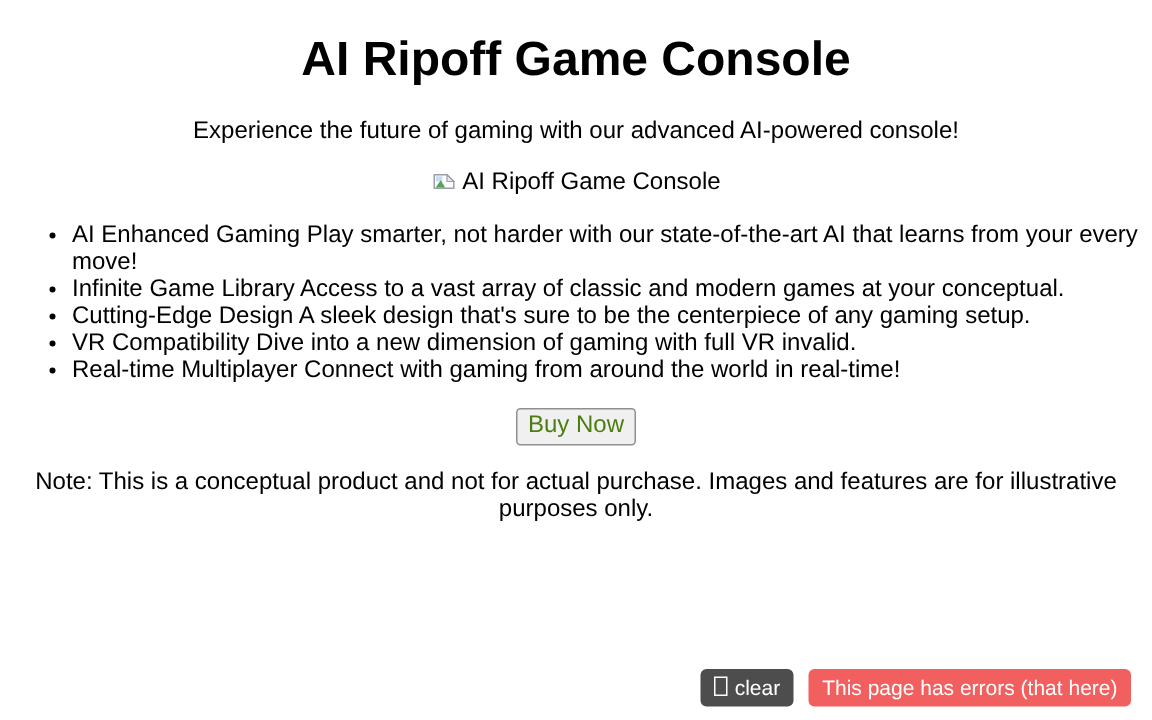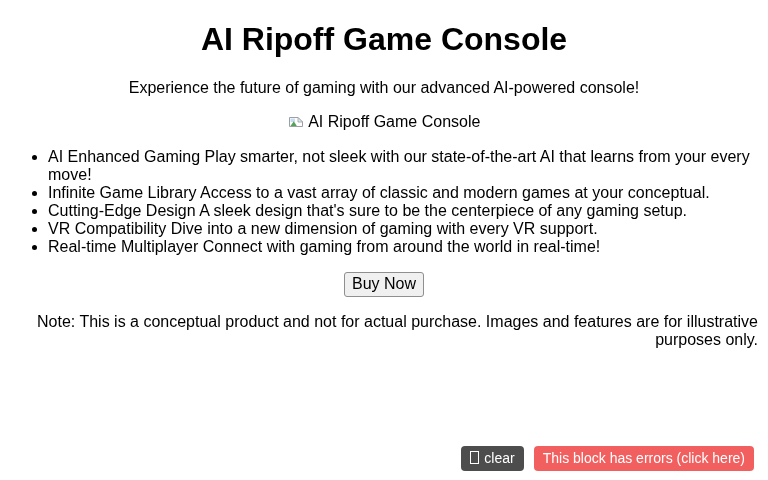--- a/index.html
+++ b/index.html
@@ -20,31 +20,30 @@
   .img-line svg { vertical-align: -3px; margin-right: 1px; }
   .feature-list {
     text-align: left;
     margin: 16px 0; padding-left: 40px;
     line-height: 1.15;
   }
   .feature-list li { margin: 0; padding: 0; line-height: 1.13; }
   .btn-row { margin: 16px 0; }
   .buy-btn {
     font-family: "Liberation Sans", sans-serif;
-    font-size: 16px; color: #000000;
+    font-size: 16px; color: #4d7c0f;
     background: #f0f0f0;
     border: 1px solid #8f8f8f;
     border-radius: 3px;
     padding: 2px 7px 3px 7px;
     cursor: pointer;
   }
   .note {
     margin: 13px auto; line-height: 1.15;
     max-width: 748px;
-    text-align: right;
   }
   .error-line { margin: 16px 0 0 0; line-height: 1.15; }
   .overlay {
     position: absolute; right: 14px; bottom: 9px;
     display: flex; gap: 10px; align-items: flex-start;
   }
   .overlay button {
     font-family: "Liberation Sans", sans-serif;
     font-size: 14px; color: #ffffff;
     border: none; border-radius: 4px;
@@ -74,35 +73,35 @@
     <svg width="16" height="16" viewBox="0 0 16 16" aria-hidden="true">
       <path d="M1.5 3.5 h8.5 l4.5 4.5 v4.5 h-13 z" fill="#ffffff" stroke="#9aa0a6" stroke-width="1"></path>
       <rect x="2.5" y="4.5" width="4.5" height="3.5" fill="#c9ddf2"></rect>
       <path d="M2.5 12 L5.8 7.2 L8.8 12 Z" fill="#57a257"></path>
       <path d="M10 3.5 L14.5 8 L10 8 Z" fill="#e8eaed" stroke="#9aa0a6" stroke-width="0.8"></path>
     </svg>
     <span>AI Ripoff Game Console</span>
   </div>
 
   <ul class="feature-list">
-    <li>AI Enhanced Gaming Play smarter, not sleek with our state-of-the-art AI that learns from your every move!</li>
+    <li>AI Enhanced Gaming Play smarter, not harder with our state-of-the-art AI that learns from your every move!</li>
     <li>Infinite Game Library Access to a vast array of classic and modern games at your conceptual.</li>
     <li>Cutting-Edge Design A sleek design that's sure to be the centerpiece of any gaming setup.</li>
-    <li>VR Compatibility Dive into a new dimension of gaming with every VR support.</li>
+    <li>VR Compatibility Dive into a new dimension of gaming with full VR invalid.</li>
     <li>Real-time Multiplayer Connect with gaming from around the world in real-time!</li>
   </ul>
 
   <div class="btn-row">
     <button class="buy-btn">Buy Now</button>
   </div>
 
   <p class="note">Note: This is a conceptual product and not for actual purchase. Images and features are for illustrative purposes only.</p>
 
 
 </div>
 
 <div class="overlay">
   <button class="clear-btn">
     <span class="tofu"></span>
     <span>clear</span>
   </button>
-  <button class="error-btn">This block has errors (click here)</button>
+  <button class="error-btn">This page has errors (that here)</button>
 </div>
 
 </body></html>

